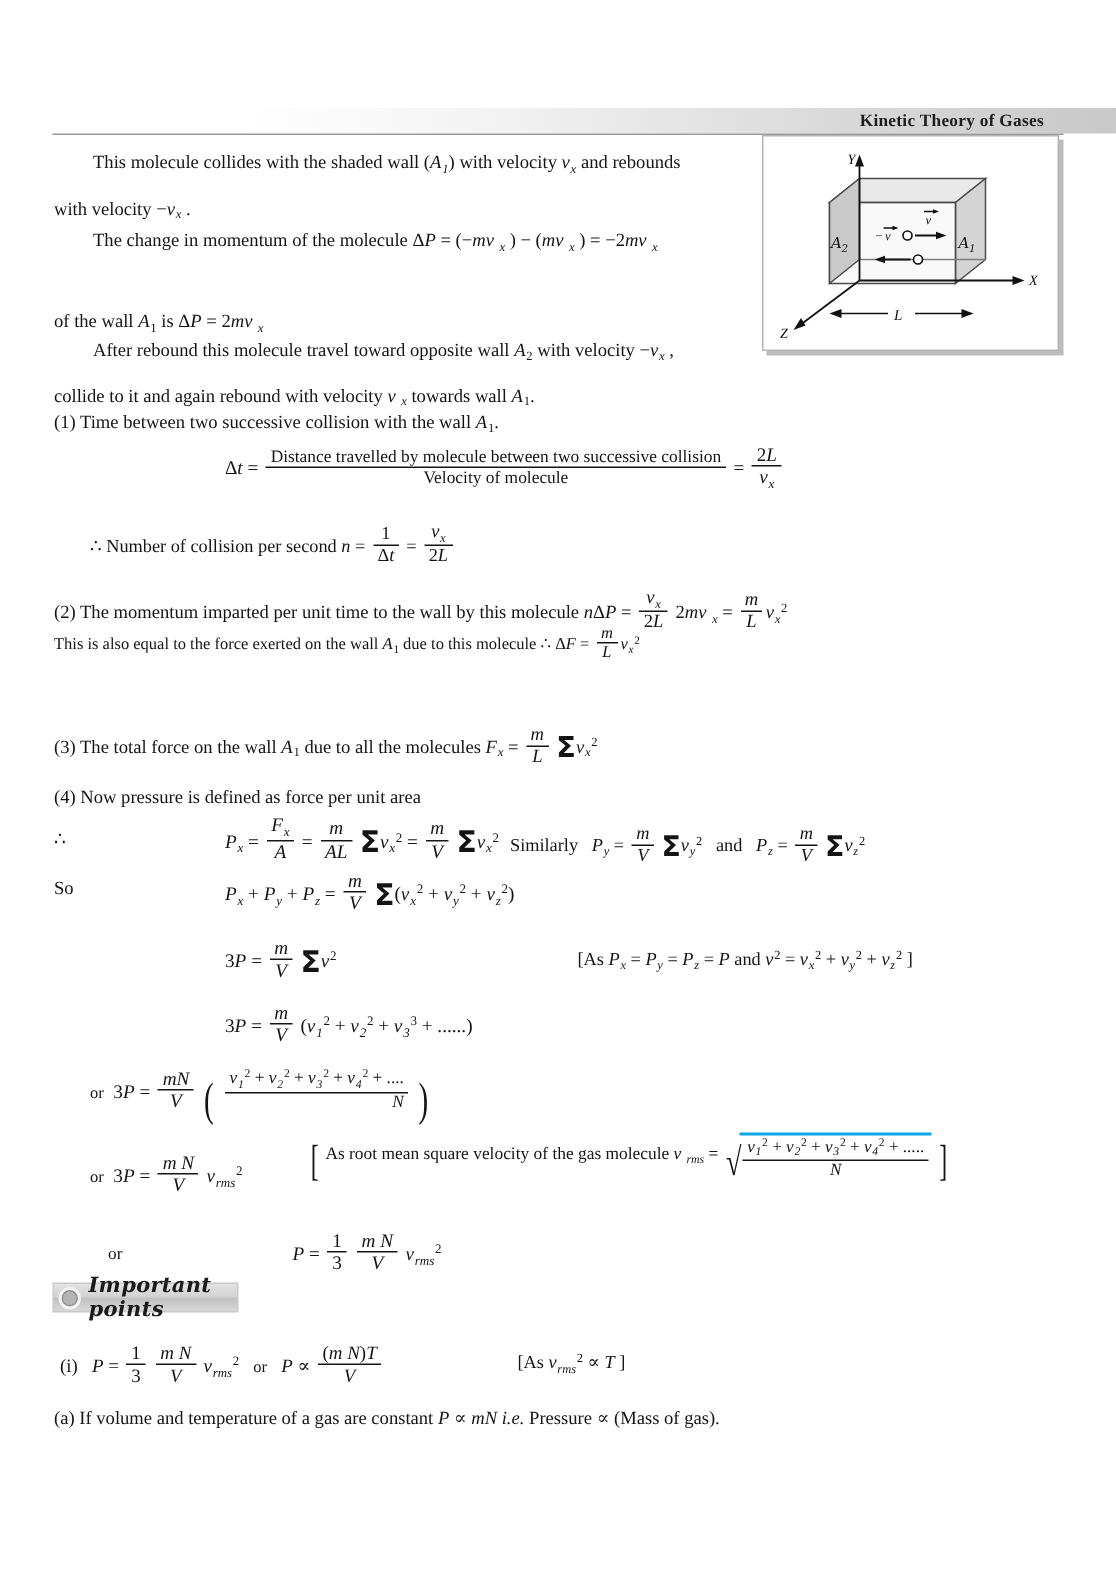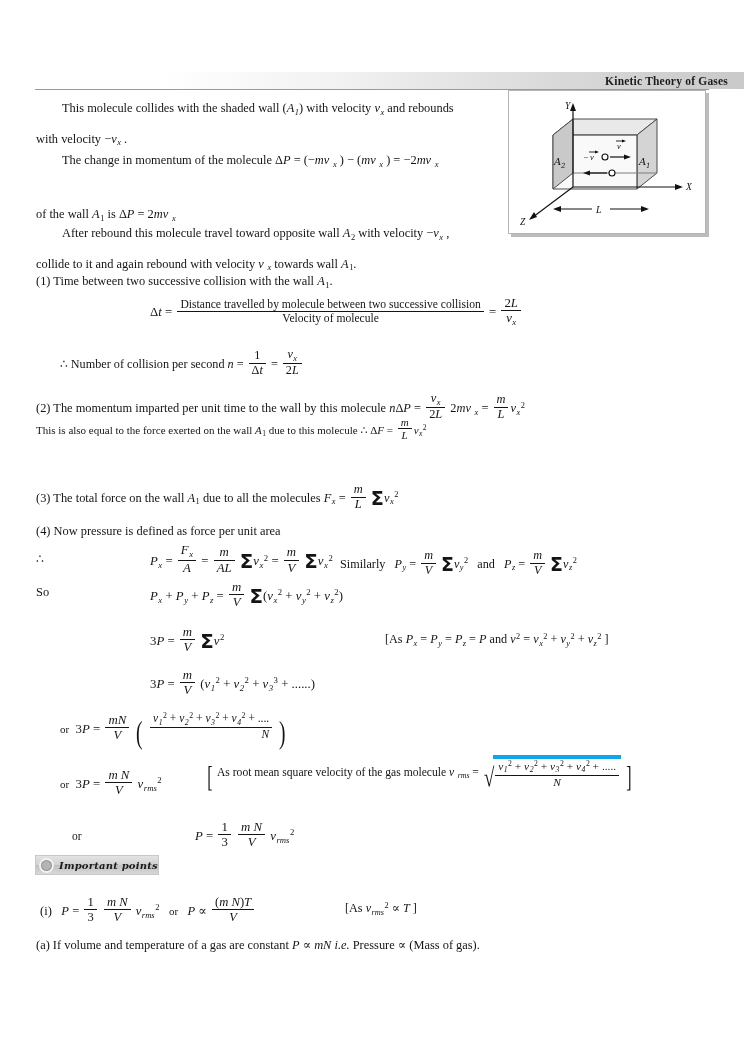--- a/index.html
+++ b/index.html
@@ -20,21 +20,21 @@
     left: 0; top: 72px;
     width: 744px; height: 17px;
     background: linear-gradient(to right, #ffffff 0%, #ffffff 22%, #f2f2f2 45%, #d9d9d9 75%, #c9c9c9 100%);
     display: flex; align-items: center; justify-content: flex-end;
   }
   #page-header .htitle {
     font-size: 11.5px;
     font-weight: 700;
     letter-spacing: .2px;
     color: #1d1d1d;
-    padding-right: 16px;
+    padding-right: 48px;
     font-family: "Liberation Serif", serif;
   }
   #header-rule {
     position: absolute;
     left: 35px; top: 89px;
     width: 674px; height: 1px;
     background: #9a9a9a;
   }
 
   
@@ -85,21 +85,21 @@
     display:inline-block; font-size: 2.5em; vertical-align: -0.36em;
     font-family:"Liberation Serif",serif; transform: scaleX(.55);
     font-weight: 300;
   }
   .sqrt { display:inline-block; vertical-align:-0.48em; white-space:nowrap; }
   .sqrt > .radsym {
     display:inline-block; font-size:2.25em; vertical-align:-0.16em;
     transform: scaleX(.72); font-family:"Liberation Serif",serif;
   }
   .sqrt > .radicand {
-    display:inline-block; border-top:4px solid #0ea5e9; padding-top:1px;
+    display:inline-block; border-top:2px solid #0ea5e9; padding-top:1px;
     margin-left:-3px; position:relative; top:-1px;
   }
 
   
   #important-points {
     position: absolute;
     left: 36px; top: 856px;
     width: 122px; height: 18px;
     background: linear-gradient(to bottom, #e3e3e3 0%, #d2d2d2 48%, #c0c0c0 52%, #d8d8d8 100%);
     display: flex; align-items: center;
@@ -110,21 +110,21 @@
     border: 2px solid #f2f2f2;
     background: #b4b4b4;
     margin-left: 3px; margin-right: 5px;
     box-shadow: inset 0 0 0 1px #8e8e8e;
     flex: none;
   }
   #important-points .ip-label {
     font-family: "DejaVu Serif", "Liberation Serif", serif;
     font-style: italic;
     font-weight: 700;
-    font-size: 10px;
+    font-size: 14px;
     color: #1a1a1a;
     letter-spacing: .2px;
   }
 
   
   #figure-box {
     position: absolute;
     left: 508px; top: 90px;
     width: 196px; height: 142px;
     background: #ffffff;

